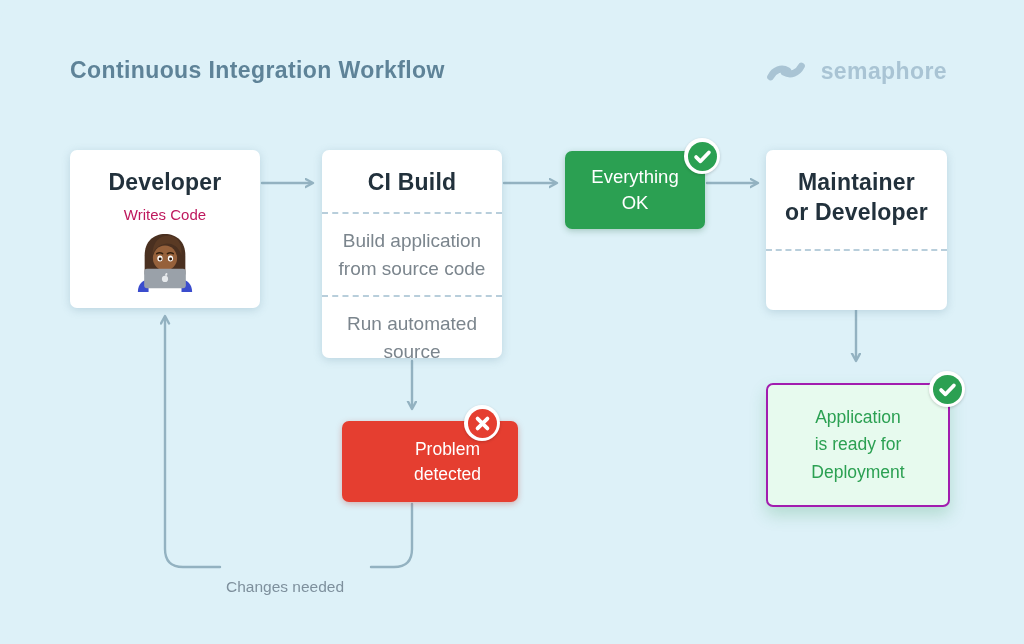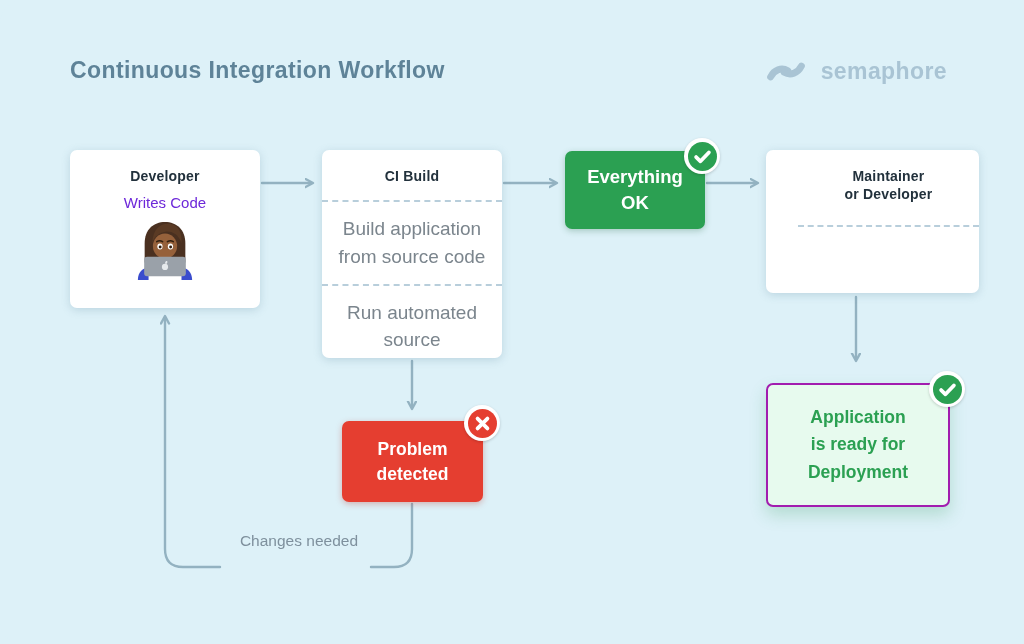--- a/index.html
+++ b/index.html
@@ -17,70 +17,71 @@
   }
   .brand { position:absolute; top:56px; right:77px; display:flex; align-items:center; gap:15px; }
   .brand-name { font-size:23px; font-weight:bold; color:#a9c4d4; letter-spacing:.4px; }
 
   .card {
     position:absolute; background:#ffffff; border-radius:7px;
     box-shadow:0 2px 8px rgba(110,150,170,.30); text-align:center;
   }
   .card-developer  { left:70px;  top:150px; width:190px; height:158px; }
   .card-citool     { left:322px; top:150px; width:180px; height:208px; }
-  .card-maintainer { left:766px; top:150px; width:181px; height:143px;padding-left:32px; }
+  .card-maintainer { left:766px; top:150px; width:181px; height:160px; }
 
   .node-title {
-    font-size:14px; font-weight:bold; color:#22313c;
+    font-size:23px; font-weight:bold; color:#22313c;
     margin-top:17px; line-height:1.32; white-space:pre-line; letter-spacing:.2px;
   }
-  .node-sub { font-size:15px; color:#6d28d9; margin-top:9px; }
+  .node-sub { font-size:15px; color:#be185d; margin-top:9px; }
   .card-maintainer .node-sub { margin-top:19px; }
   .divider { border-top:2px dashed #b8cedb; margin-top:15px; }
   .card-maintainer .divider { margin-top:21px; }
   .step {
     font-size:19px; color:#7b858d; line-height:1.45;
     padding:13px 8px; white-space:pre-line;
   }
   .emoji { margin-top:7px; }
 
   .pill {
-    position:absolute; border-radius:7px; color:#ffffff; font-weight:bold;
+    position:absolute; border-radius:7px; color:#ffffff; font-weight:normal;
     display:flex; align-items:center; justify-content:center;
     text-align:center; white-space:pre-line; line-height:1.4;
   }
   .pill-ok {
     left:565px; top:151px; width:140px; height:78px;
     background:#2ba052; font-size:18.5px;
     box-shadow:0 2px 6px rgba(40,110,70,.30);
   }
   .pill-problem {
     left:342px; top:421px; width:141px; height:81px;
     background:#e53e30; font-size:17.5px;
     box-shadow:0 2px 6px rgba(190,60,50,.35);
+    padding-left:35px;
   }
   .pill-deploy {
     left:766px; top:383px; width:184px; height:124px;
     background:#e7faee; border:2px solid #a21caf; box-sizing:border-box;
     color:#2ba052; font-size:17.5px; line-height:1.55;
     box-shadow:0 8px 16px rgba(60,160,95,.25);
   }
 
   .badge {
     position:absolute; width:36px; height:36px; border-radius:50%;
     background:#ffffff; display:flex; align-items:center; justify-content:center;
     box-shadow:0 1px 3px rgba(0,0,0,.18);
   }
   .badge-ok      { left:684px; top:138px; }
   .badge-problem { left:464px; top:405px; }
   .badge-deploy  { left:929px; top:371px; }
 
   .changes-label {
-    position:absolute; left:226px; top:532px; width:132px;
-    text-align:right; font-size:15.5px; color:#7e909d;
+    position:absolute; left:226px; top:578px; width:132px;
+    text-align:left; font-size:15.5px; color:#7e909d;
   }
 </style>
 </head>
 <body>
 
 <div class="canvas">
 
   <svg class="edges" viewBox="0 0 1024 644">
     <defs>
       <marker id="arr" markerUnits="userSpaceOnUse" markerWidth="14" markerHeight="14" refX="6.5" refY="5" orient="auto">

